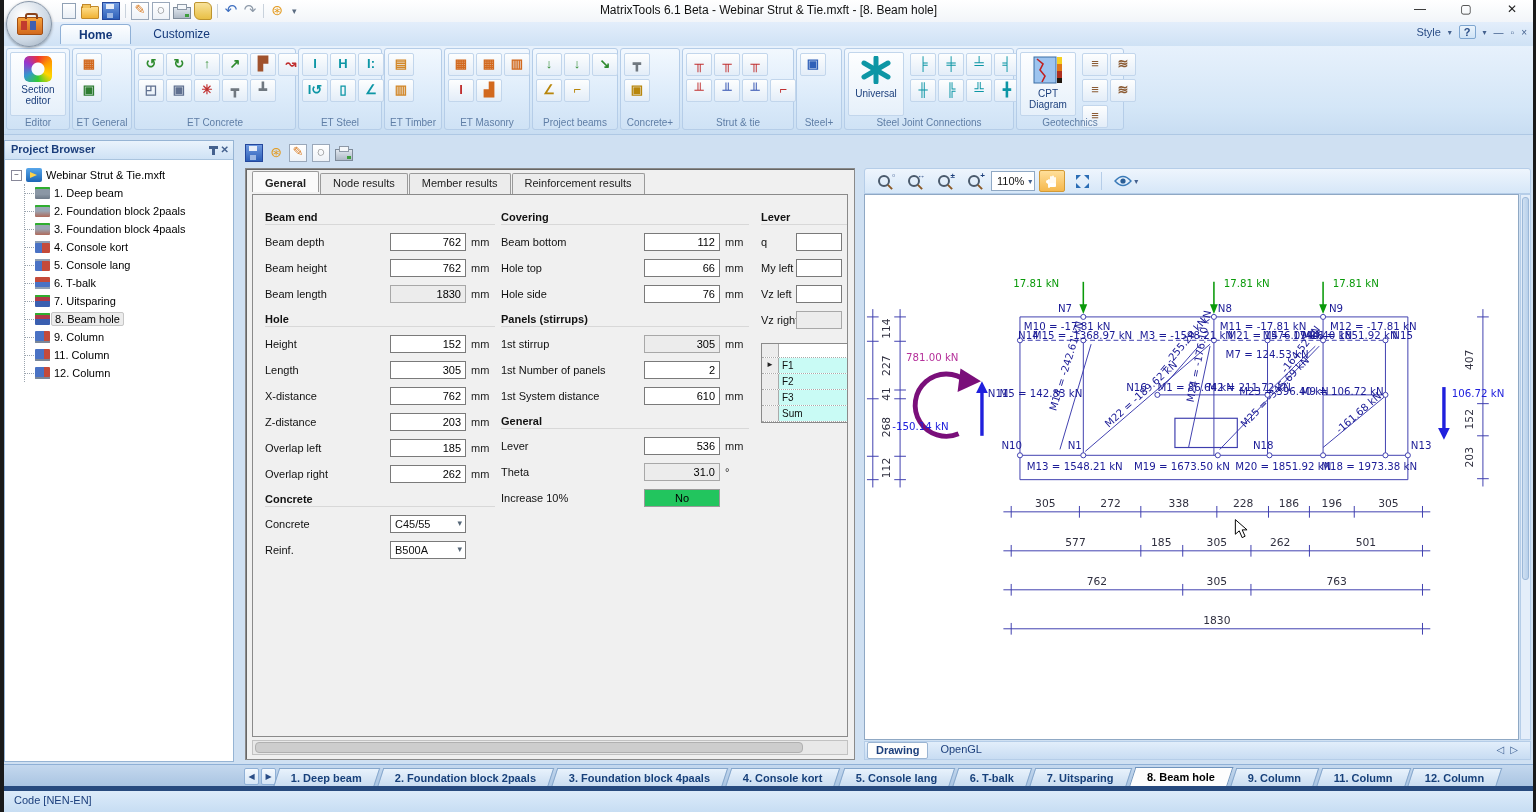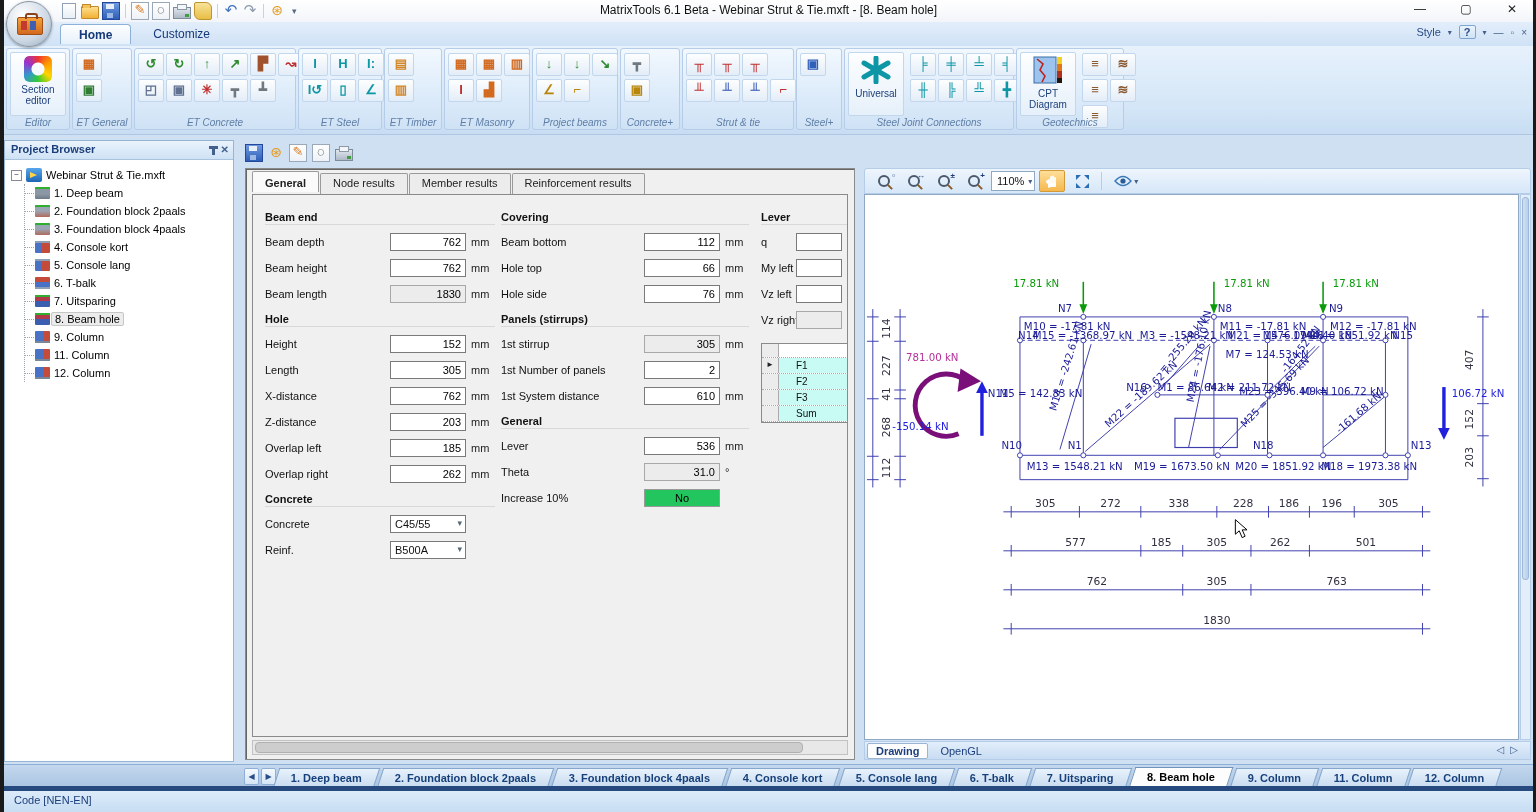--- a/index.html
+++ b/index.html
@@ -49,21 +49,21 @@
   .tabrow-right{position:absolute;right:6px;top:3px;display:flex;align-items:center;gap:7px;font-size:11px;color:#2a4d86;}
   .help-box{border:1px solid #7fa6d0;background:linear-gradient(#eaf3fc,#cfe3f6);padding:0 4px;border-radius:2px;color:#2a4d86;font-weight:bold;}
   .mini{font-size:10px;color:#44618e;}
   .caret{font-size:8px;color:#44618e;}
   
   .ribbon{position:absolute;left:0;top:46px;width:100%;height:88px;
     background:linear-gradient(#e7f1fc,#d4e6f7 70%,#c8ddf2);border-bottom:1px solid #aec8e4;}
   .rgroups{position:absolute;left:2px;top:2px;display:flex;height:82px;}
   .rgroup{position:relative;margin-right:2px;height:80px;border:1px solid #b5cde8;border-radius:3px;
     background:linear-gradient(#f2f8fe,#dcebfa 60%,#cfe2f5);}
-  .rgroup-label{position:absolute;left:0;right:0;bottom:1px;text-align:center;font-size:10px;color:#5f7ea6;white-space:nowrap;font-style:italic;}
+  .rgroup-label{position:absolute;left:0;right:0;bottom:1px;text-align:center;font-size:10px;color:#5f7ea6;white-space:nowrap;}
   .rgrid{position:absolute;left:3px;top:4px;display:flex;flex-direction:column;gap:3px;}
   .rrow{display:flex;gap:2px;}
   .ric{width:24px;height:21px;border:1px solid #c2d6ec;border-radius:2px;background:linear-gradient(#fdfefe,#e3edf8);
     text-align:center;font-size:13px;font-weight:bold;line-height:20px;cursor:default;}
   .rbigs{position:absolute;left:3px;top:3px;display:flex;gap:3px;}
   .rbig{width:56px;height:64px;border:1px solid #c2d6ec;border-radius:2px;text-align:center;font-size:10px;color:#1c3f7c;
     background:linear-gradient(#fdfeff,#e6f0fa);padding-top:2px;box-sizing:border-box;cursor:default;}
   .rbig .bicon{width:30px;height:28px;margin:1px auto 2px;}
   .swirl{background:conic-gradient(#e33,#f90,#ffd400,#3c3,#39c,#93c,#e33);border-radius:5px;width:28px;height:26px;margin:1px auto 2px;
     -webkit-mask:radial-gradient(circle 7px at 50% 50%,transparent 6px,#000 7px);mask:radial-gradient(circle 7px at 50% 50%,transparent 6px,#000 7px);}
@@ -113,42 +113,42 @@
   .fin.ro{background:#ececec;border-color:#a8a8a8;}
   .fin.btn{text-align:center;background:#22c55e;border-color:#9a9a9a;}
   .funit{width:24px;font-size:11px;color:#222;margin-left:5px;flex:0 0 auto;}
   .fsel{width:76px;height:18px;border:1px solid #7a7a7a;background:#fff;font-size:11px;display:flex;align-items:center;
     padding-left:4px;box-sizing:border-box;position:relative;flex:0 0 auto;cursor:default;}
   .fsel::after{content:"▾";position:absolute;right:3px;top:2px;font-size:9px;color:#567;}
   .loads .fin{width:46px;}
   .lgrid{margin-top:10px;border:1px solid #8a8a8a;background:#fff;width:104px;}
   .lgr{display:flex;height:15px;border-bottom:1px dotted #aaa;font-size:10px;}
   .lgr .sel{width:16px;background:#ececec;border-right:1px solid #aaa;text-align:center;line-height:14px;font-size:8px;color:#222;}
-  .lgr .val{flex:1;background:#c9fbf5;padding-left:17px;line-height:15px;color:#111;}
+  .lgr .val{flex:1;background:#c9fbf5;padding-left:3px;line-height:15px;color:#111;}
   .lgr.head{height:13px;}
   .lgr.head .val{background:#fff;}
   .hscroll{position:absolute;left:6px;right:6px;bottom:4px;height:13px;background:#e8e8e8;border:1px solid #c2c2c2;}
   .hthumb{position:absolute;left:2px;top:1px;height:9px;width:92%;background:#cdcdcd;border-radius:4px;border:1px solid #b0b0b0;}
   
   .drawpanel{position:absolute;left:858px;top:140px;width:671px;height:622px;background:#cfe0f2;}
   .dtoolbar{position:absolute;left:2px;top:28px;height:26px;right:2px;background:linear-gradient(#eef5fd,#d6e7f8);
     border:1px solid #b5cde8;border-radius:3px 3px 0 0;display:flex;align-items:center;gap:4px;padding:0 6px;box-sizing:border-box;}
   .dtb{width:24px;height:20px;border:1px solid transparent;border-radius:2px;display:flex;align-items:center;justify-content:center;position:relative;cursor:default;}
   .dtb.active{background:linear-gradient(#ffdf9a,#f5b84e);border:1px solid #d29a37;}
   .mag{width:8px;height:8px;border:2px solid #4a5a6c;border-radius:50%;position:relative;display:inline-block;}
   .mag::after{content:"";position:absolute;width:6px;height:2px;background:#8a5a28;transform:rotate(45deg);right:-5px;bottom:-3px;}
   .magsub{position:absolute;right:1px;top:0;font-size:8px;font-weight:bold;color:#1c3f7c;}
   .zoomcombo{display:flex;align-items:center;height:18px;border:1px solid #8fa8c4;background:#fff;font-size:11px;padding:0 2px 0 5px;color:#111;}
   .zoomcombo .caret{margin-left:4px;}
   .dsep{width:1px;height:18px;background:#b5cde8;margin:0 2px;}
   .canvas{position:absolute;left:2px;top:54px;right:14px;bottom:22px;background:#ffffff;border:1px solid #8fa8c4;}
   .vscroll{position:absolute;right:2px;top:54px;width:11px;bottom:22px;background:#e4eefa;border:1px solid #b5cde8;box-sizing:border-box;}
   .vthumb{position:absolute;left:1px;right:1px;top:2px;height:70%;background:linear-gradient(90deg,#cfe0f2,#b8d0ea);border:1px solid #9cb8d8;border-radius:3px;}
   .dbt{position:absolute;left:2px;bottom:2px;right:2px;height:19px;background:linear-gradient(#e2eefb,#c8dcf2);
-    border:1px solid #b5cde8;display:flex;align-items:center;font-size:11px;color:#1c3f7c;padding-left:2px;box-sizing:border-box;}
+    border:1px solid #b5cde8;display:flex;font-size:11px;color:#1c3f7c;padding-left:2px;box-sizing:border-box;}
   .dtab{padding:1px 8px;margin-right:4px;cursor:default;}
   .dtab.active{background:#fdfdfd;border:1px solid #9ab4d2;border-radius:2px;font-weight:bold;}
   .dbt-arrows{position:absolute;right:6px;top:2px;font-size:10px;color:#3c5f92;letter-spacing:6px;}
   
   .doctabs{position:absolute;left:0;top:764px;width:100%;height:22px;background:linear-gradient(#c4d8ee,#a9c4e2);
     border-top:1px solid #8fb0d6;}
   .dt-nav{position:absolute;left:240px;top:3px;display:flex;gap:2px;}
   .dt-nav span{width:13px;height:15px;background:linear-gradient(#f4f9fe,#d6e6f6);border:1px solid #8fb0d6;
     font-size:8px;text-align:center;line-height:15px;color:#2a4d86;border-radius:2px;cursor:default;}
   .dtabs{position:absolute;left:272px;top:2px;display:flex;height:20px;}

